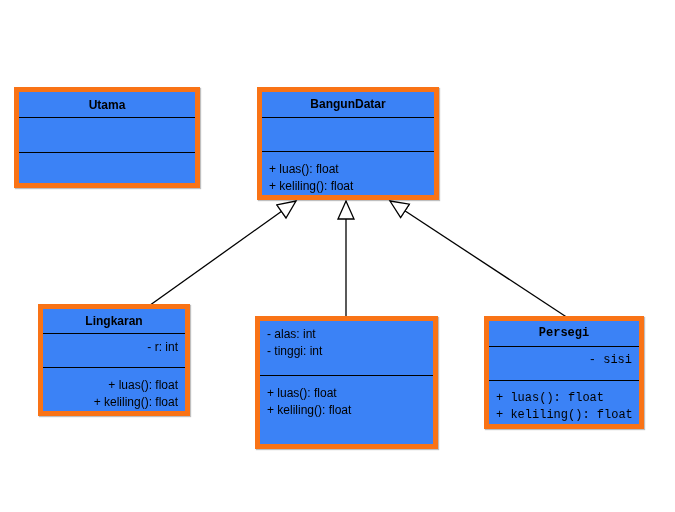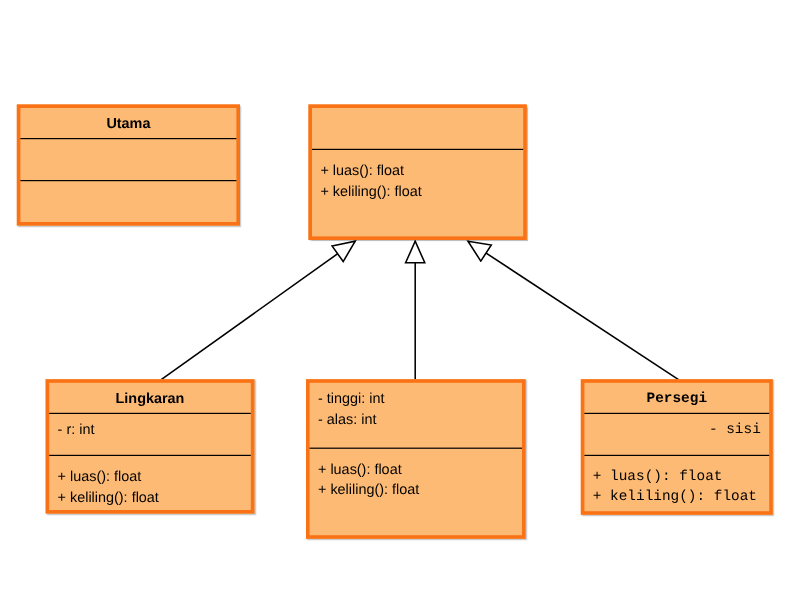--- a/index.html
+++ b/index.html
@@ -20,22 +20,22 @@
   .connectors {
     position: absolute;
     left: 0;
     top: 0;
     z-index: 1;
   }
   .uml-class {
     position: absolute;
     z-index: 2;
     box-sizing: border-box;
-    border: 3px solid #f97316;
-    background: #fdba74;
+    border: 5px solid #f97316;
+    background: #3b82f6;
     display: flex;
     flex-direction: column;
     box-shadow: 1px 1px 1px rgba(0,0,0,0.25);
   }
   .uml-title {
     box-sizing: border-box;
     height: 26px;
     border-bottom: 1px solid #000000;
     display: flex;
     align-items: center;
@@ -54,21 +54,21 @@
   }
   .member-line {
     line-height: 17px;
     white-space: nowrap;
   }
   
   .box-utama       { left: 14px;  top: 87px;  width: 186px; height: 101px; }
   .box-utama .uml-attrs       { height: 35px; }
   .box-bangundatar { left: 257px; top: 87px;  width: 182px; height: 113px; }
   .box-bangundatar .uml-attrs { height: 35px; }
-  .box-lingkaran   { left: 38px;  top: 316px; width: 174px; height: 112px; }
+  .box-lingkaran   { left: 38px;  top: 304px; width: 152px; height: 112px; text-align: right; }
   .box-lingkaran .uml-attrs   { height: 35px; }
   .box-segitiga    { left: 255px; top: 316px; width: 183px; height: 133px; }
   .box-segitiga .uml-attrs    { height: 55px; }
   .box-persegi     { left: 484px; top: 316px; width: 160px; height: 113px; font-family: Liberation Mono, monospace; }
   .box-persegi .uml-attrs     { height: 35px; text-align: right; }
 </style>
 </head>
 <body>
 
 <div class="canvas">
@@ -83,42 +83,43 @@
     <line x1="346" y1="318" x2="346" y2="201" stroke="#000000" stroke-width="1.3" marker-end="url(#generalization-arrowhead)"></line>
     <line x1="568" y1="318" x2="390" y2="201" stroke="#000000" stroke-width="1.3" marker-end="url(#generalization-arrowhead)"></line>
   </svg>
 
   <div class="uml-class box-utama">
     <div class="uml-title">Utama</div>
     <div class="uml-attrs"></div>
   </div>
 
   <div class="uml-class box-bangundatar">
+    <div class="uml-title">BangunDatar</div>
     <div class="uml-attrs"></div>
     <div class="uml-methods">
       <div class="member-line">+ luas(): float</div>
       <div class="member-line">+ keliling(): float</div>
     </div>
   </div>
 
   <div class="uml-class box-lingkaran">
     <div class="uml-title">Lingkaran</div>
     <div class="uml-attrs">
       <div class="member-line">- r: int</div>
     </div>
     <div class="uml-methods">
       <div class="member-line">+ luas(): float</div>
       <div class="member-line">+ keliling(): float</div>
     </div>
   </div>
 
   <div class="uml-class box-segitiga">
     <div class="uml-attrs">
+      <div class="member-line">- alas: int</div>
       <div class="member-line">- tinggi: int</div>
-      <div class="member-line">- alas: int</div>
     </div>
     <div class="uml-methods">
       <div class="member-line">+ luas(): float</div>
       <div class="member-line">+ keliling(): float</div>
     </div>
   </div>
 
   <div class="uml-class box-persegi">
     <div class="uml-title">Persegi</div>
     <div class="uml-attrs">

